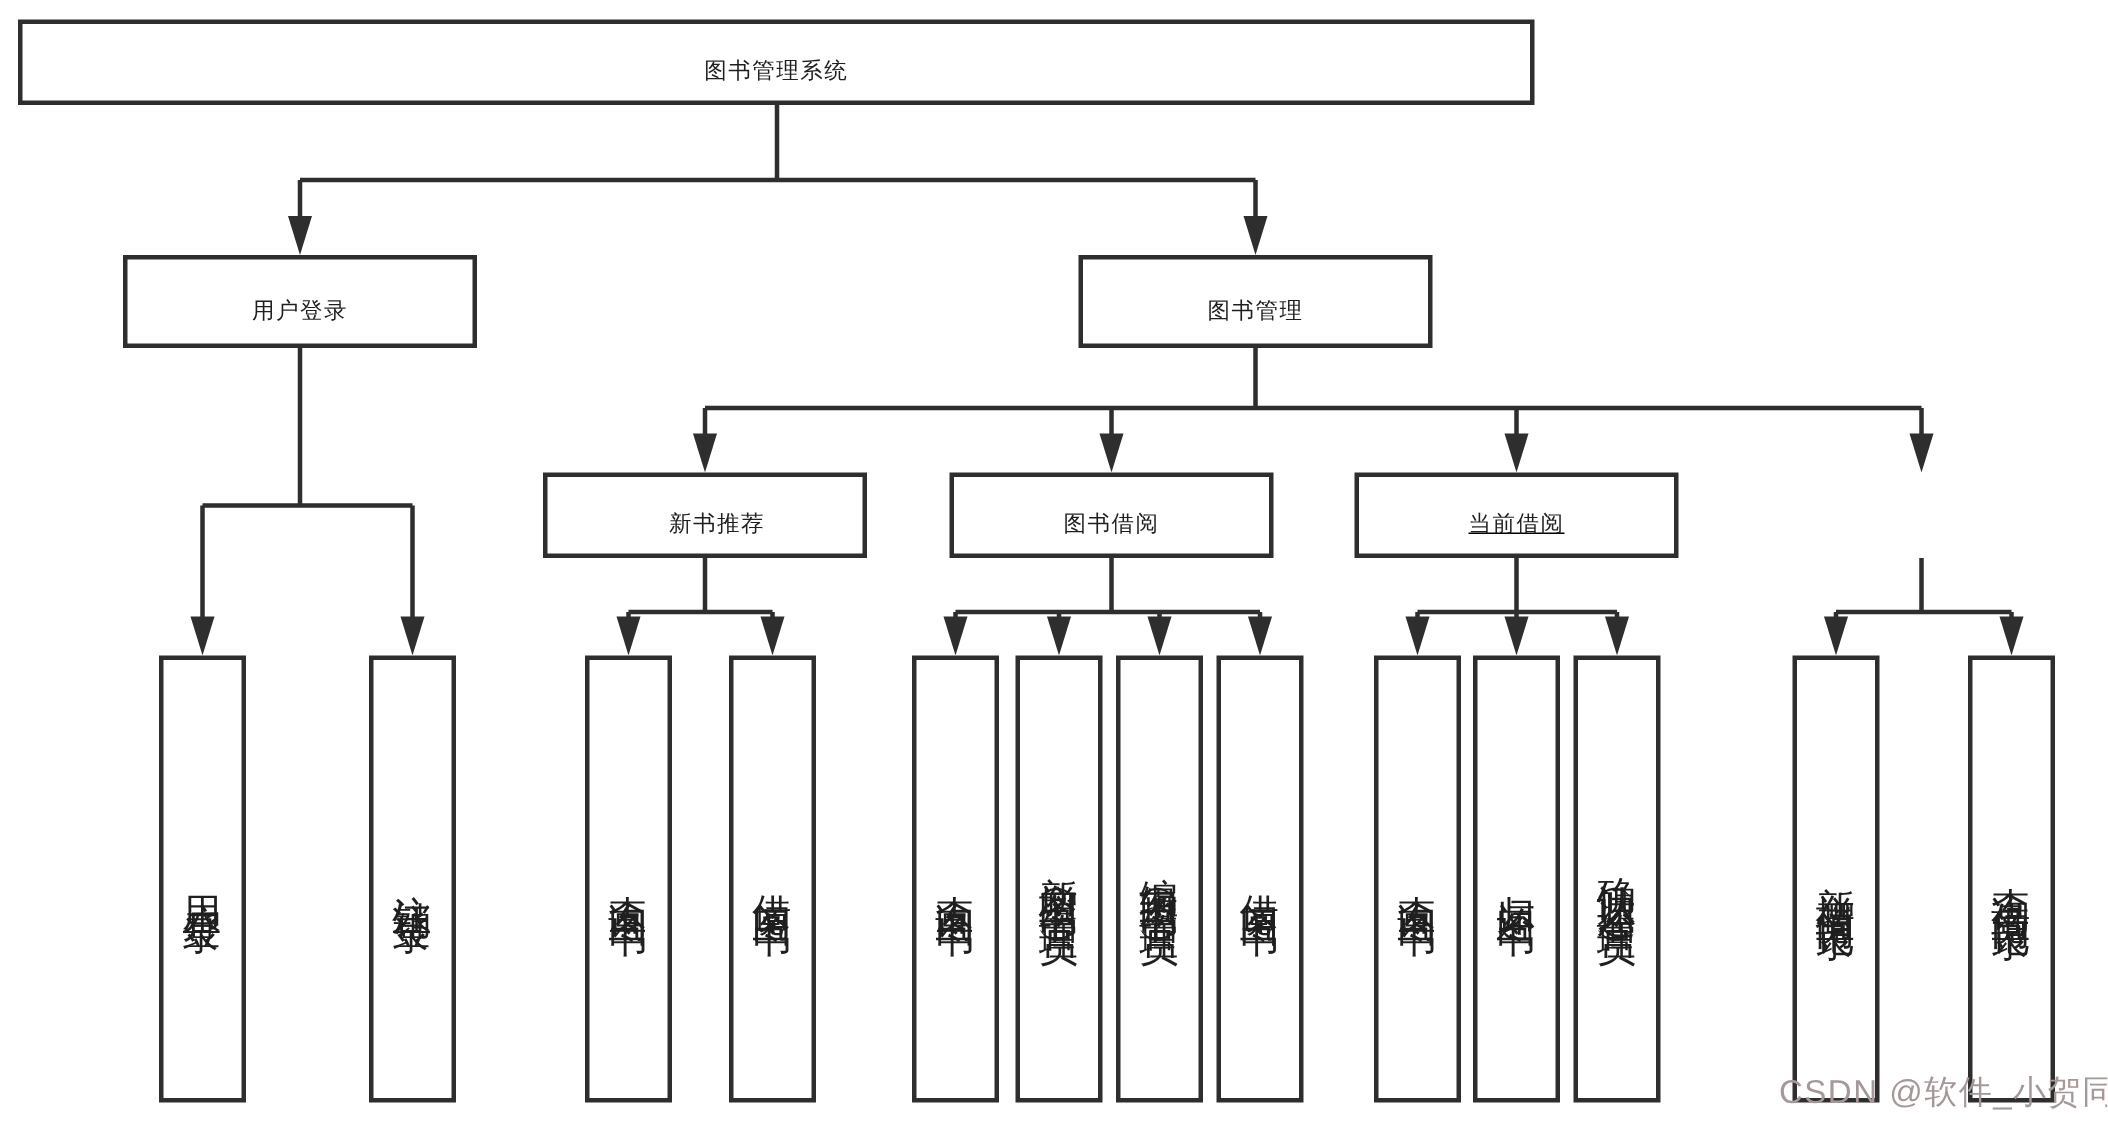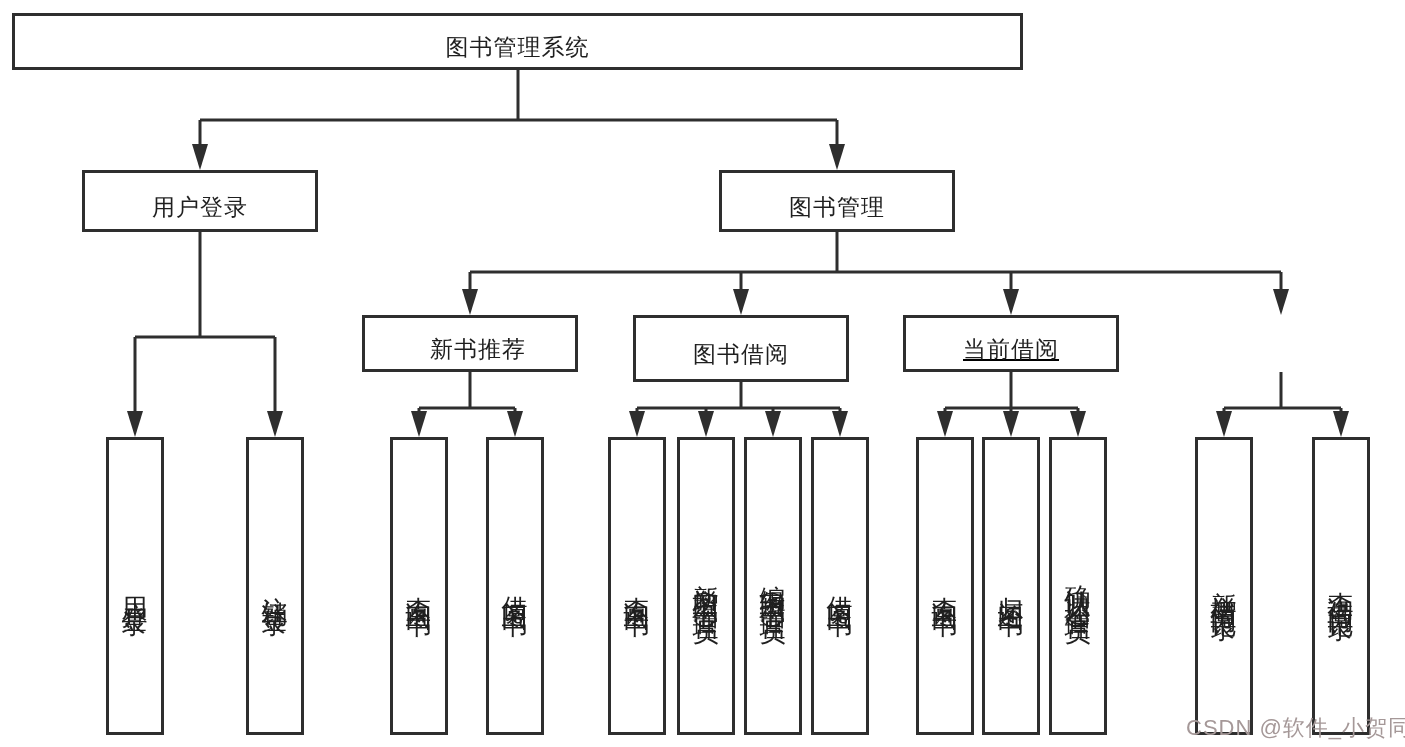--- a/index.html
+++ b/index.html
@@ -33,21 +33,21 @@
   .connector-svg polygon { fill: var(--line); }
   .h-node {
     position: absolute;
     background: var(--background);
     border: 3px solid var(--line);
     display: flex;
     align-items: center;
     justify-content: center;
   }
   .h-node span {
-    font-size: 23px;
+    font-size: 15px;
     color: var(--text);
     letter-spacing: 1px;
     white-space: nowrap;
     margin-top: 12px;
   }
   .v-node {
     position: absolute;
     width: 58px;
     height: 298px;
     top: 437px;
@@ -141,21 +141,21 @@
   <div class="h-node" style="left:82px; top:170px; width:236px; height:62px;">
     <span>用户登录</span>
   </div>
   <div class="h-node" style="left:719px; top:170px; width:236px; height:62px;">
     <span>图书管理</span>
   </div>
 
   <div class="h-node" style="left:362px; top:315px; width:216px; height:57px;padding-left:16px;">
     <span>新书推荐</span>
   </div>
-  <div class="h-node" style="left:633px; top:315px; width:216px; height:67px;">
+  <div class="h-node" style="left:633px; top:315px; width:216px; height:57px;">
     <span>图书借阅</span>
   </div>
   <div class="h-node" style="left:903px; top:315px; width:216px; height:57px;text-decoration:underline;">
     <span>当前借阅</span>
   </div>
 
   <div class="v-node" style="left:106px;">
     <span>用户登录</span>
   </div>
   <div class="v-node" style="left:246px;">

